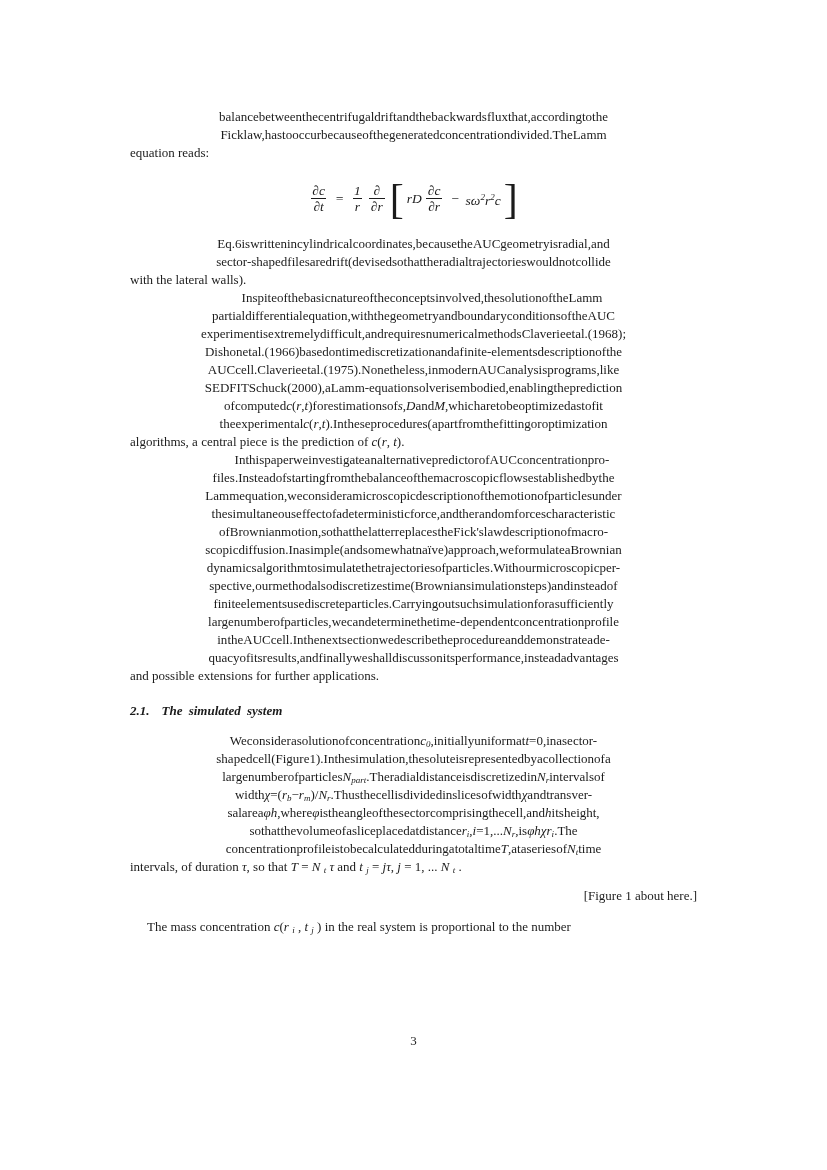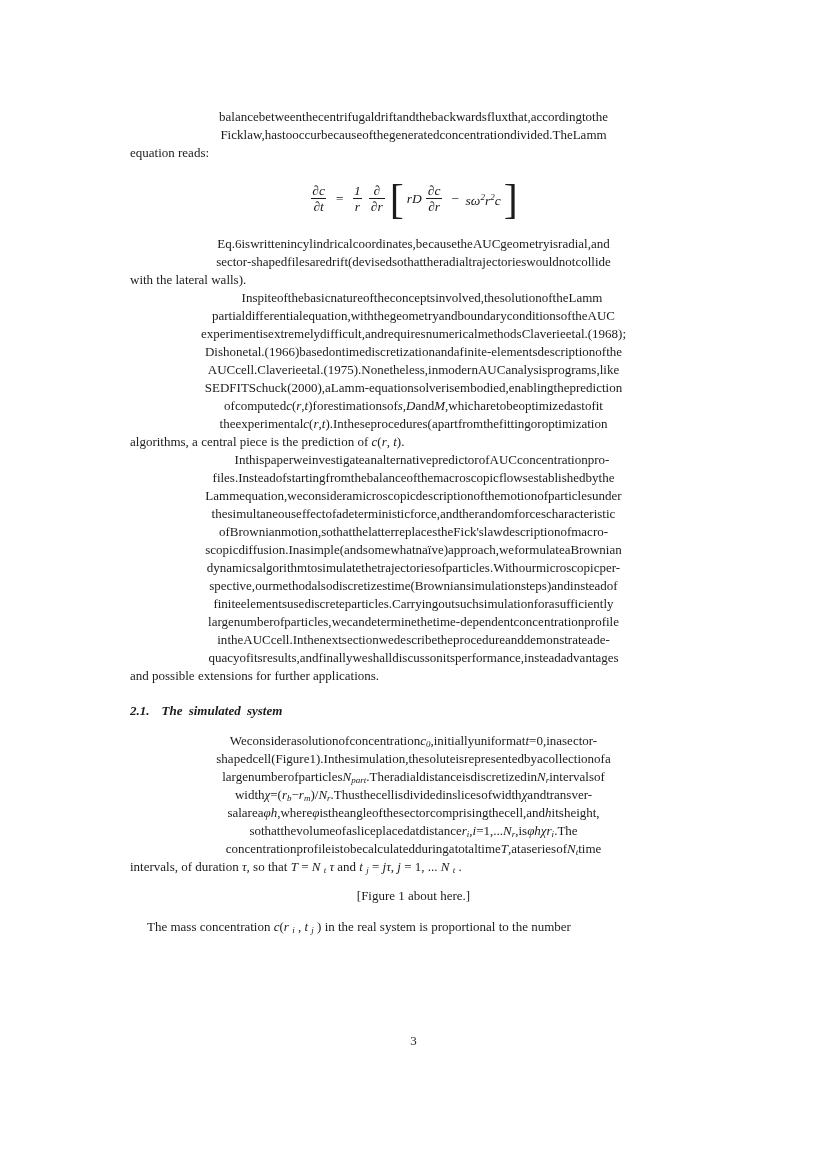--- a/index.html
+++ b/index.html
@@ -38,21 +38,21 @@
   .block-heading .hnum { margin-right: 11px; }
   .block-subheading {
     font-weight: bold;
     font-style: italic;
     margin-top: 17px;
     height: 18px;
   }
   .block-subheading .hnum { margin-right: 12px; }
   .block-subheading .htext { word-spacing: 3px; }
   .block-subheading + .block-para { margin-top: 12px; }
-  .block-center { text-align: center; margin-top: 11px; height: 18px; }
+  .block-center { text-align: right; margin-top: 11px; height: 18px; }
   .block-center + .block-para { margin-top: 13px; }
 
   .block-equation {
     display: flex;
     justify-content: center;
     align-items: center;
     height: 47px;
     margin: 13px 0;
     font-style: italic;
     font-size: 13.5px;

